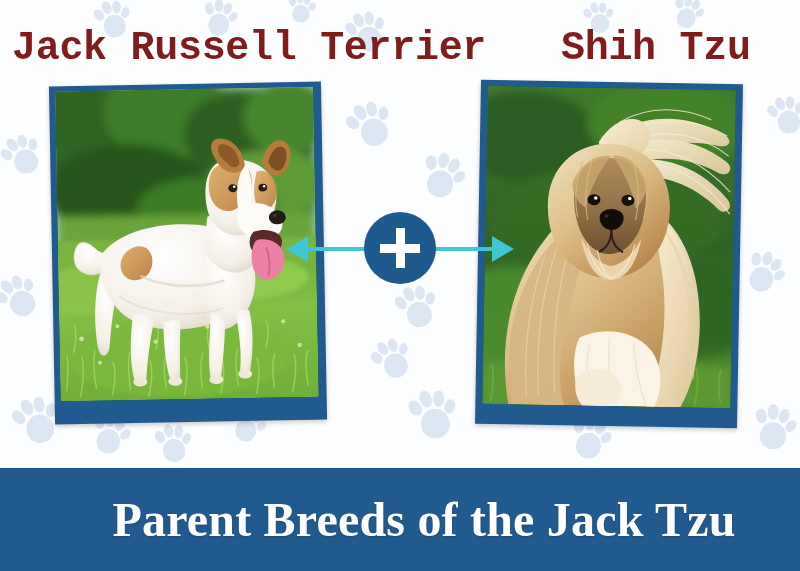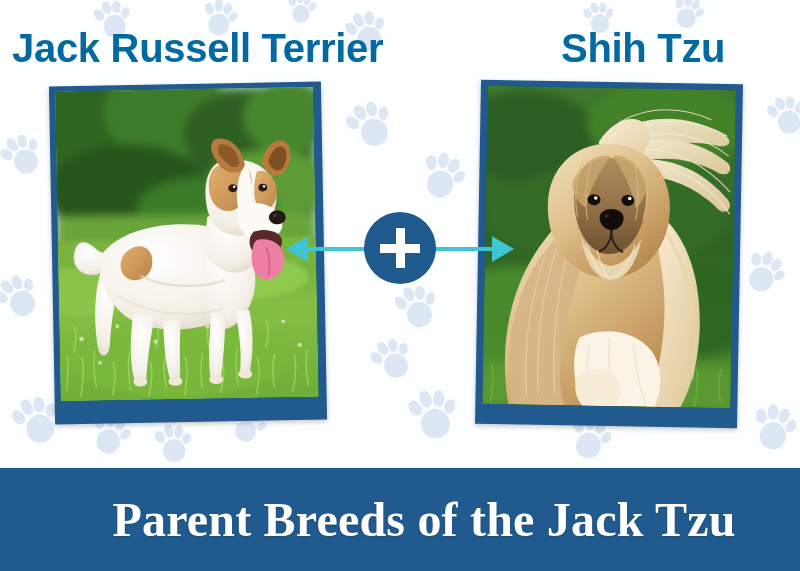--- a/index.html
+++ b/index.html
@@ -11,23 +11,23 @@
     position:relative;
   }
   #stage{position:absolute;inset:0;width:800px;height:571px;overflow:hidden;background:#fdfeff;}
 
   
   #paw-bg{position:absolute;left:0;top:0;width:800px;height:571px;z-index:0;}
 
   
   .title{
     position:absolute;
-    font-family:Liberation Sans, sans-serif;
+    font-family:Liberation Mono, monospace;
     font-weight:700;
-    color:#0369a1;
+    color:#7f1d1d;
     letter-spacing:-0.3px;
     white-space:nowrap;
     z-index:5;
   }
   #title-left{left:12px;top:26px;font-size:40px;}
   #title-right{left:521px;top:26px;font-size:40px;margin-left:40px;}
 
   
   .frame{
     position:absolute;

